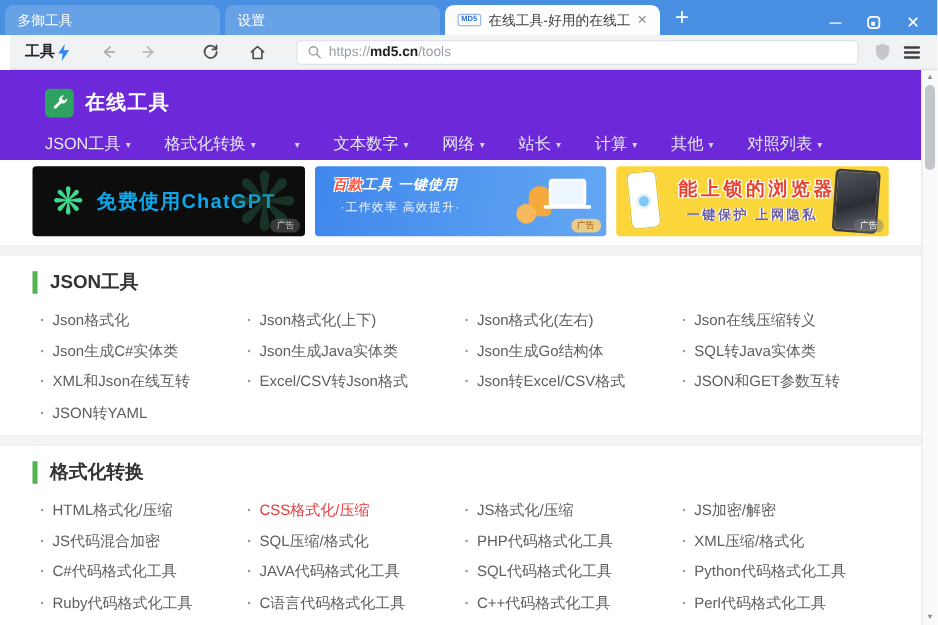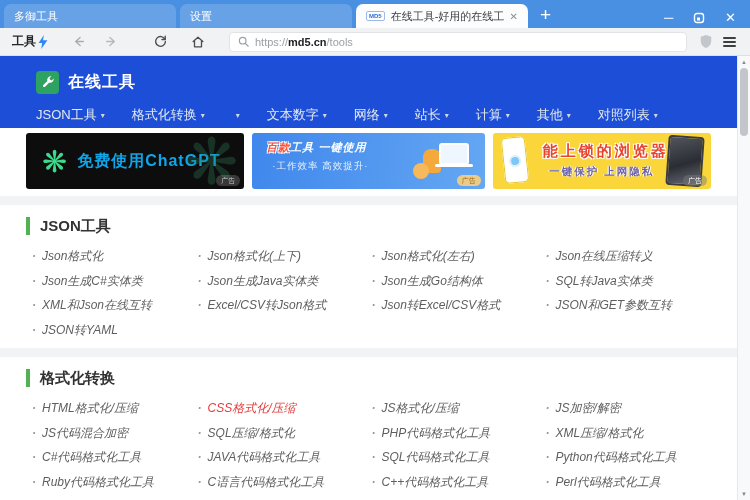--- a/index.html
+++ b/index.html
@@ -16,21 +16,21 @@
     border-radius:2px; padding:1px 2px; margin-right:6px; flex:0 0 auto; }
   .tab .tab-title { flex:1; overflow:hidden; white-space:nowrap; }
   .tab .tab-close { color:#8a8f95; margin-left:6px; font-size:10px; }
   .newtab { color:#fff; font-size:19px; font-weight:300; margin:0 0 3px 12px; line-height:20px; }
   .win-controls { margin-left:auto; display:flex; align-items:center; gap:20px;
     padding:0 14px 4px 0; color:#fff; }
   .win-controls .wc { font-size:13px; line-height:13px; }
 
   
   .toolbar { height:28px; background:#f1f2f4; border-bottom:1px solid #dcdfe3;
-    display:flex; align-items:center; padding:0 8px; }
+    display:flex; align-items:center; padding:0 8px;margin-left:8px; }
   .brand { font-size:12px; font-weight:bold; color:#23262b; margin:0 2px 0 4px; }
   .bolt { width:10px; height:14px; margin-right:14px; }
   .nav-btn { margin:0 10px; display:flex; align-items:center; }
   .urlbar { flex:1; height:20px; margin:0 12px 0 14px; background:#fff;
     border:1px solid #e1e3e6; border-radius:4px; display:flex; align-items:center;
     padding:0 8px; }
   .urlbar .url { font-size:11px; color:#9aa0a6; margin-left:6px; }
   .urlbar .url b { color:#202124; font-weight:bold; }
   .hamburger { display:flex; flex-direction:column; gap:2px; margin:0 6px 0 10px; }
   .hamburger i { width:13px; height:2px; background:#3c4043; border-radius:1px; }
@@ -40,21 +40,21 @@
   .content { position:absolute; left:0; top:0; right:13px; bottom:0; overflow:hidden; }
   .scrollbar { position:absolute; right:0; top:0; width:13px; height:100%;
     background:#f8f9fa; border-left:1px solid #e8e8e8; }
   .scrollbar .arr { position:absolute; left:0; width:12px; text-align:center;
     font-size:6px; color:#8a8a8a; }
   .scrollbar .arr.up { top:3px; } .scrollbar .arr.down { bottom:3px; }
   .scroll-thumb { position:absolute; left:2px; top:12px; width:8px; height:68px;
     background:#c2c5c9; border-radius:5px; }
 
   
-  .navbar { background:#1d4ed8; padding:10px 36px 0; height:72px; }
+  .navbar { background:#6d28d9; padding:10px 36px 0; height:72px; }
   .logo-row { display:flex; align-items:center; gap:9px; height:32px; }
   .logo-icon { width:23px; height:23px; background:#2ea361; border-radius:4px;
     display:flex; align-items:center; justify-content:center; }
   .logo-text { color:#fff; font-size:16px; font-weight:bold; letter-spacing:1px; }
   .nav-menu { display:flex; align-items:center; height:30px; margin-top:2px; }
   .nav-item { color:#e3e9ee; font-size:13px; margin-right:27px; display:flex;
     align-items:center; cursor:pointer; }
   .nav-item .caret { font-size:8px; margin-left:4px; color:#cfd6dc; }
 
   
@@ -99,21 +99,21 @@
     transform:rotate(4deg); border:2px solid #3a3c42; }
   .b3 .ad-badge { background:rgba(120,120,120,.45); color:#fff; }
 
   
   .section-gap { height:9px; background:#f2f3f5; }
   .section { background:#fff; padding:12px 26px 6px; }
   .section-title { font-size:15px; font-weight:bold; color:#333;
     border-left:4px solid #52b150; padding-left:10px; line-height:18px;
     margin-bottom:9px; }
   .tool-grid { display:grid; grid-template-columns:1fr 1.05fr 1.05fr 1fr;
-    padding-left:6px;font-style:italic; }
+    padding-left:6px; }
   .tool-link { font-size:12px; color:#5e5e5e; line-height:24.5px; white-space:nowrap;
     cursor:pointer; }
   .tool-link .bullet { color:#9a9a9a; margin-right:6px; font-weight:bold; }
   .tool-link.red { color:#e23d3d; }
   .tool-link.red .bullet { color:#9a9a9a; }
 
   svg { display:block; }
 </style>
 </head>
 <body>

